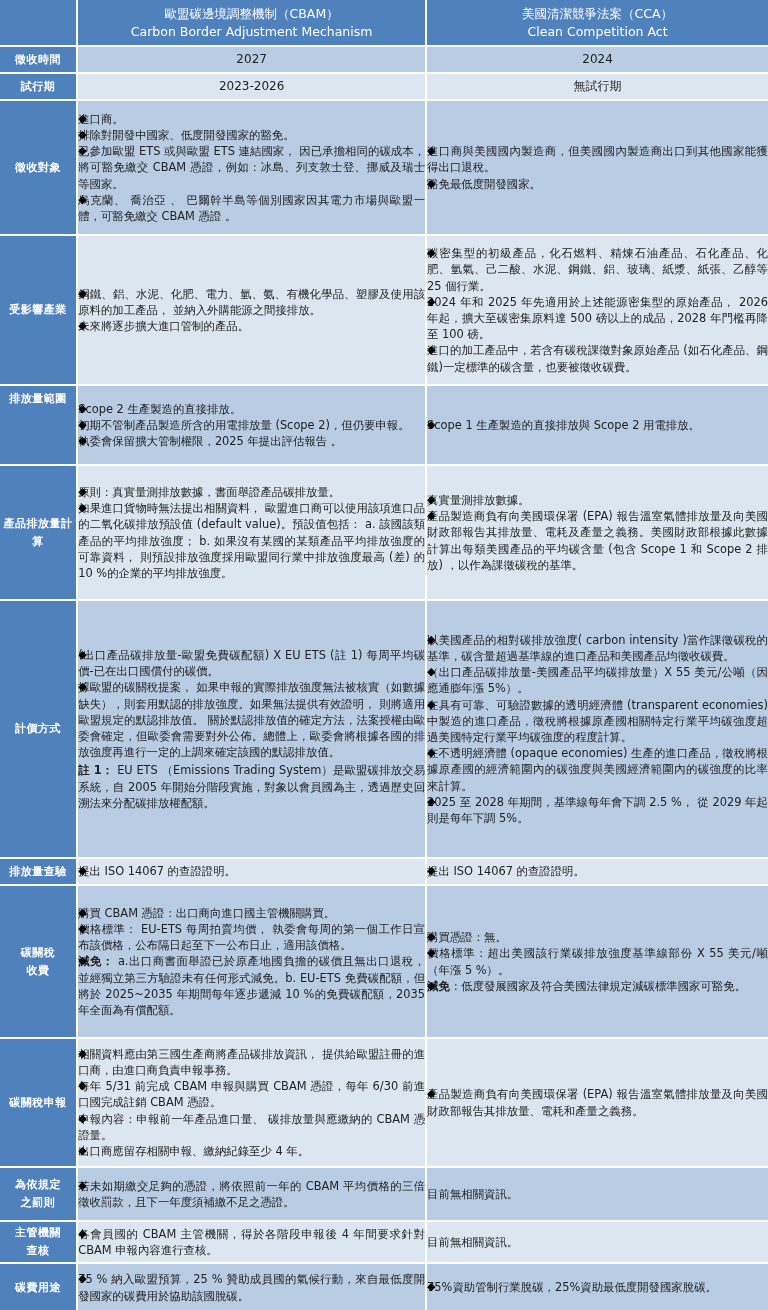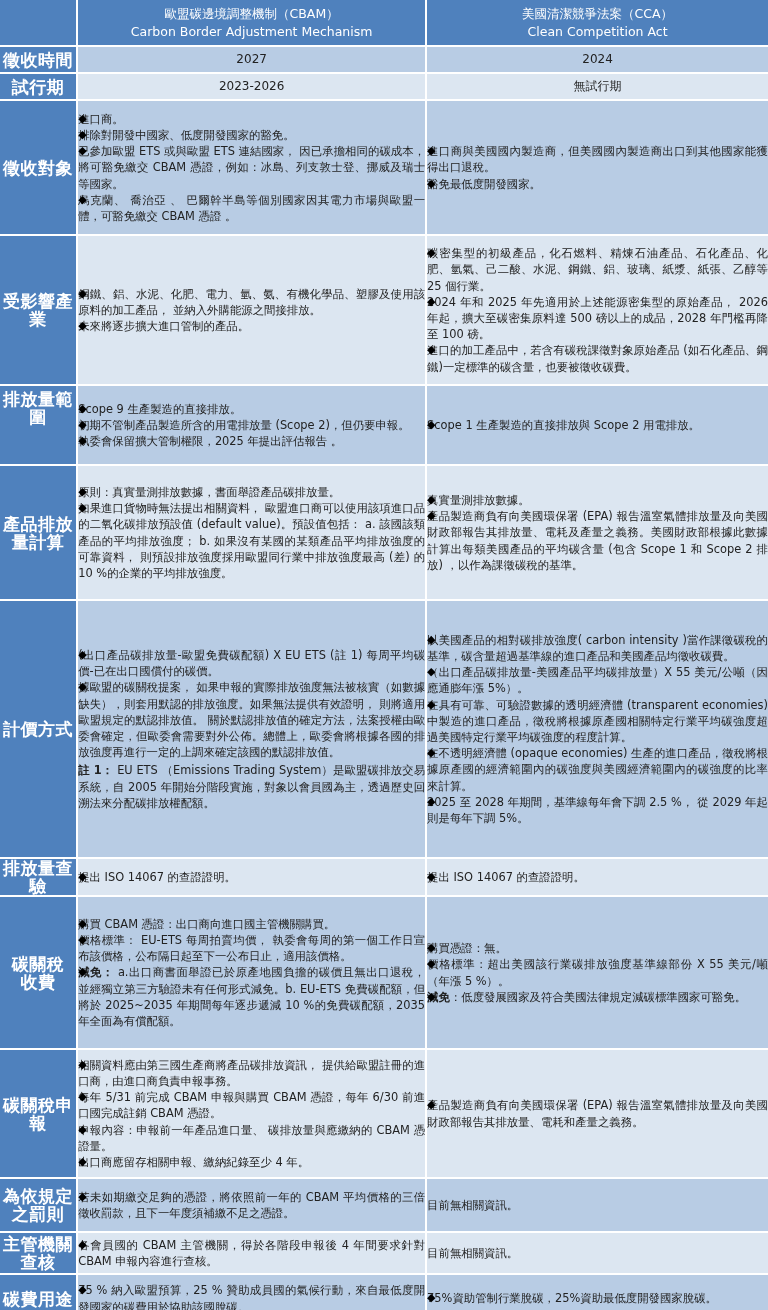--- a/index.html
+++ b/index.html
@@ -3,21 +3,21 @@
 <meta charset="utf-8">
 <style>
   html, body { margin: 0; padding: 0; background: #ffffff; }
   body { width: 768px; height: 1310px; overflow: hidden; font-family: "DejaVu Sans", sans-serif; }
   table.cmp { border-collapse: separate; border-spacing: 2px; width: 768px; table-layout: fixed; background: #ffffff; margin: -2px 0 0 -2px; width: 772px; }
   table.cmp td, table.cmp th { padding: 0; vertical-align: middle; }
   .col-label { width: 76px; }
   .col-cbam { width: 346px; }
   .col-cca { width: 340px; }
   th.hdr { background: #4f81bd; color: #ffffff; font-weight: normal; font-size: 12.5px; line-height: 18px; text-align: center; }
-  td.lbl { background: #4f81bd; color: #ffffff; font-size: 17px; font-weight: bold; text-align: center; line-height: 18px; letter-spacing: 0.5px; }
+  td.lbl { background: #4f81bd; color: #ffffff; font-size: 11px; font-weight: bold; text-align: center; line-height: 18px; letter-spacing: 0.5px; }
   td.c { color: #222222; font-size: 11.4px; line-height: 16.2px; padding: 3px 4px 3px 6px; text-align: justify; }
   tr.dark td.c { background: #b8cce4; }
   tr.light td.c { background: #dce6f1; }
   td.center { text-align: center; font-size: 12px; }
   ul.b { list-style: none; margin: 0; padding: 0; }
   ul.b li { position: relative; }
   ul.b li::before { content: "\25C6"; position: absolute; left: 0; top: 0; font-size: 11px; color: #000; }
   .note { margin-top: 2px; }
   .note b { font-weight: bold; }
   b.strong { font-weight: bold; }
@@ -89,21 +89,21 @@
         <li>2024 年和 2025 年先適用於上述能源密集型的原始產品， 2026 年起，擴大至碳密集原料達 500 磅以上的成品，2028 年門檻再降至 100 磅。</li>
         <li>進口的加工產品中，若含有碳稅課徵對象原始產品 (如石化產品、鋼鐵)一定標準的碳含量，也要被徵收碳費。</li>
       </ul>
     </td>
   </tr>
 
   <tr class="dark" style="height:78px">
     <td class="lbl" style="vertical-align:top;padding-top:4px">排放量範圍</td>
     <td class="c">
       <ul class="b">
-        <li>Scope 9 生產製造的直接排放。</li>
+        <li>Scope 2 生產製造的直接排放。</li>
         <li>初期不管制產品製造所含的用電排放量 (Scope 2)，但仍要申報。</li>
         <li>執委會保留擴大管制權限，2025 年提出評估報告 。</li>
       </ul>
     </td>
     <td class="c">
       <ul class="b">
         <li>Scope 1 生產製造的直接排放與 Scope 2 用電排放。</li>
       </ul>
     </td>
   </tr>

